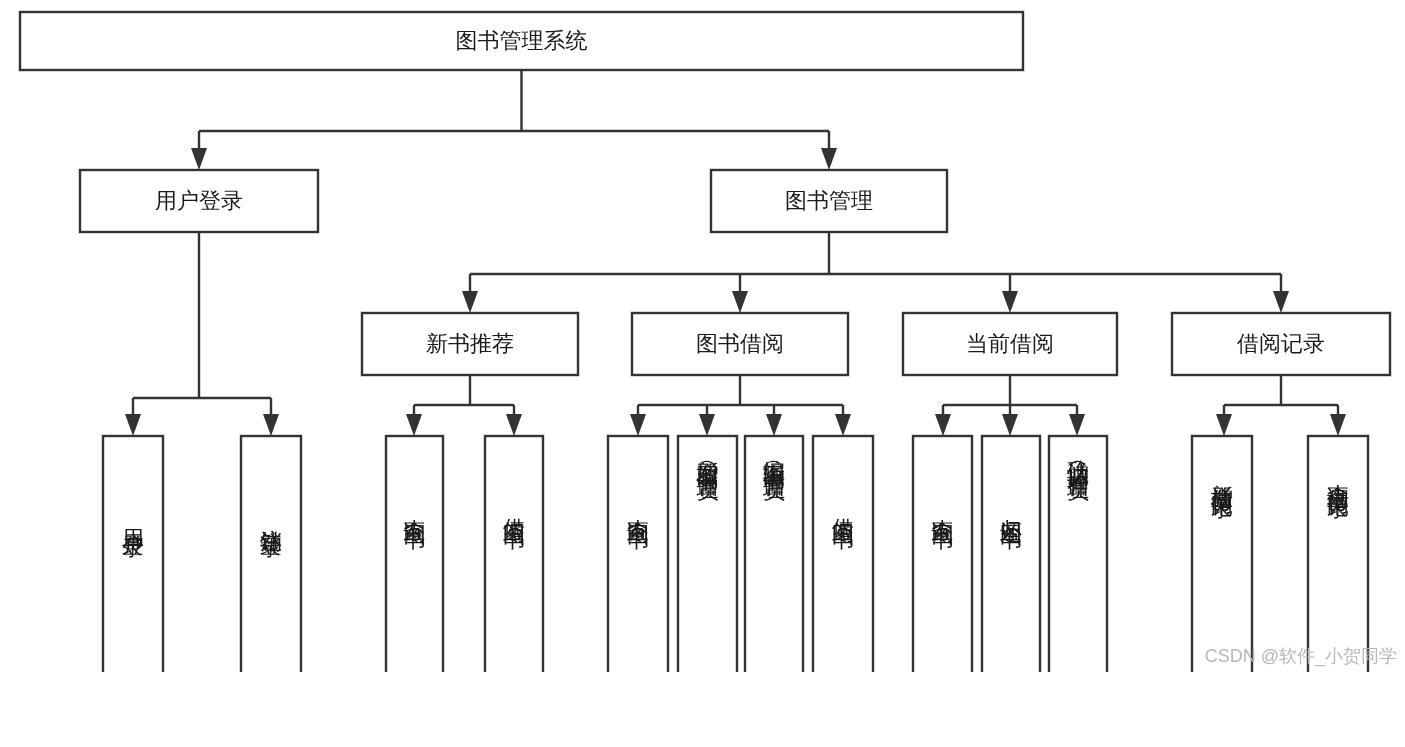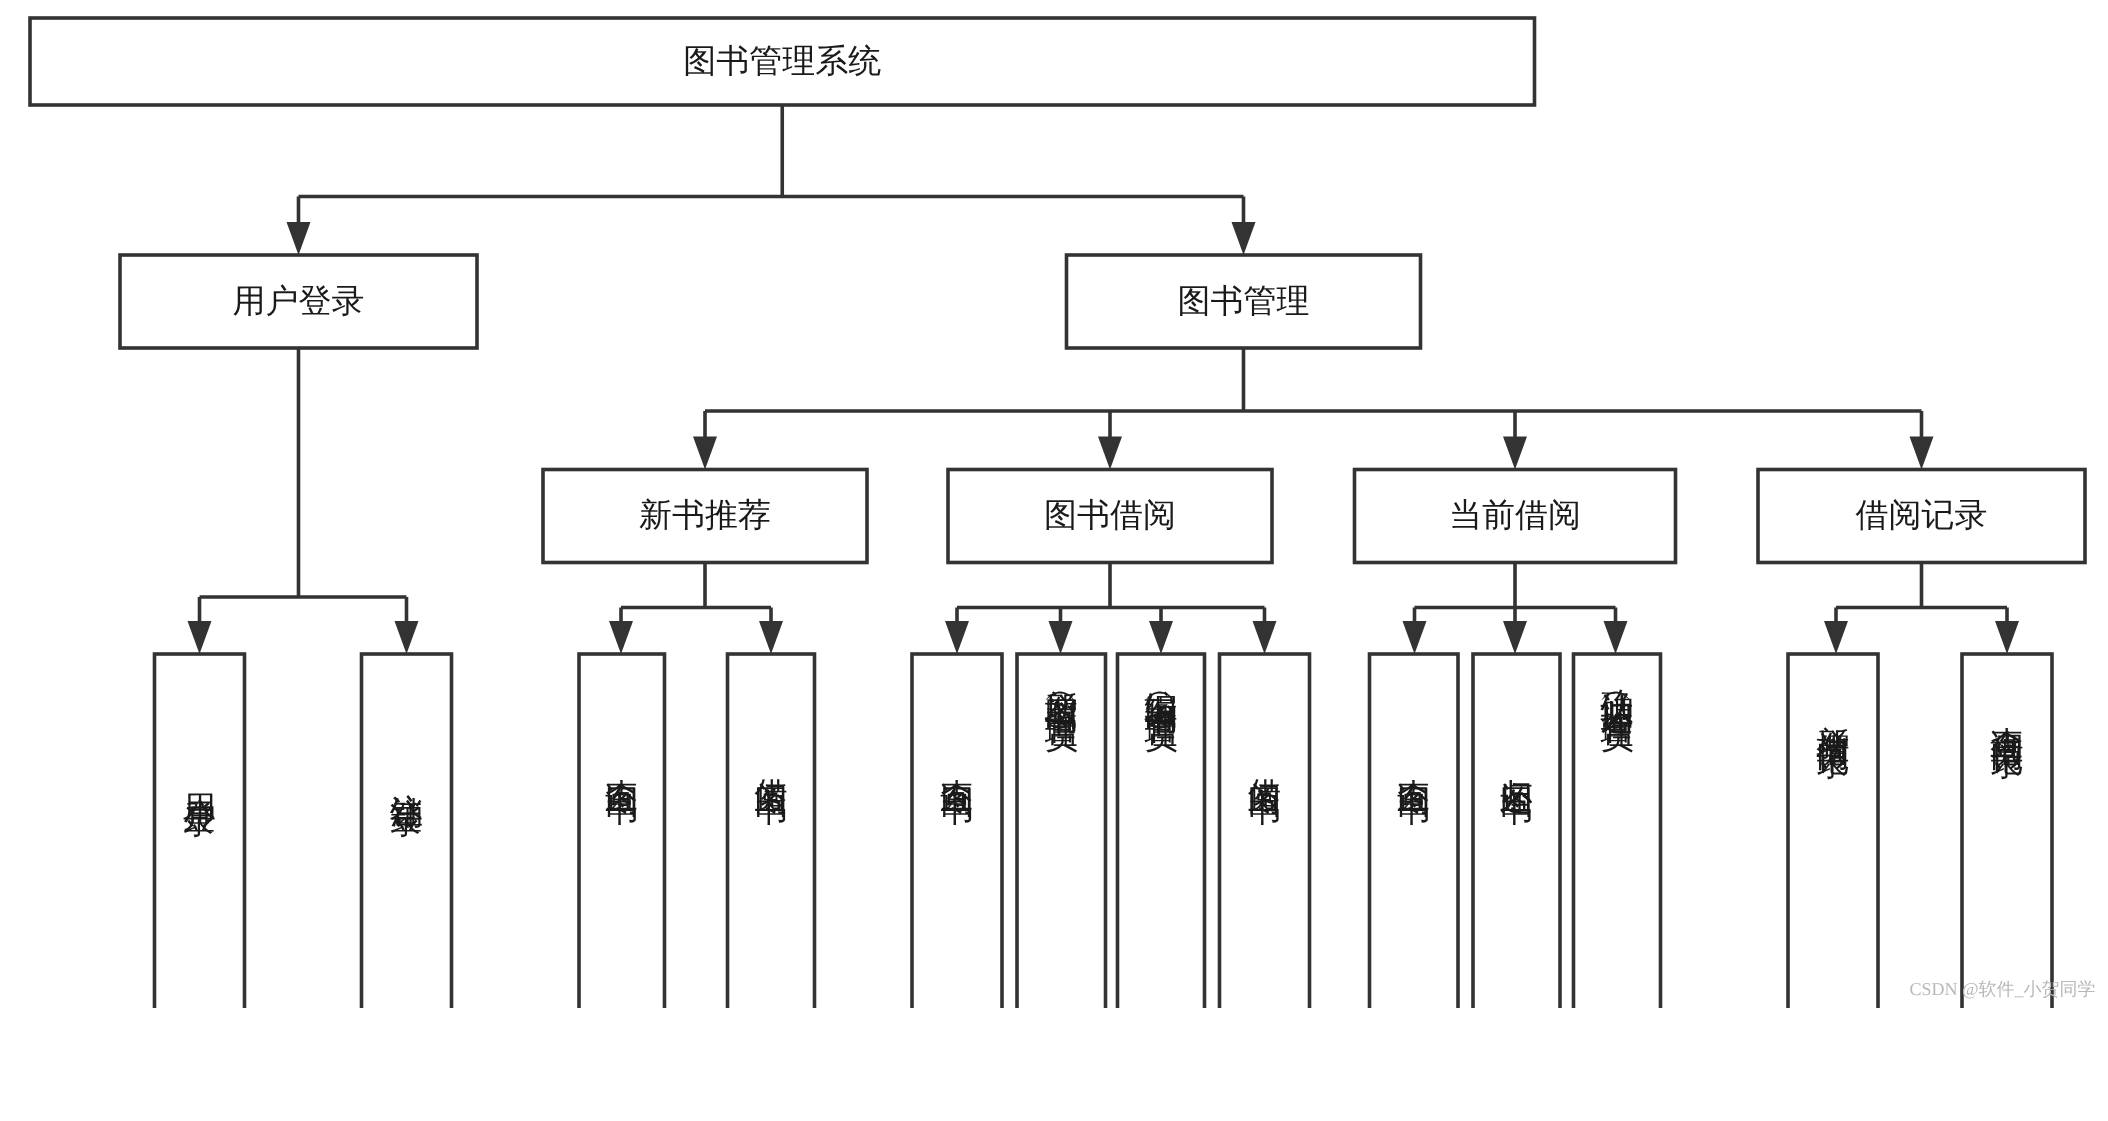--- a/index.html
+++ b/index.html
@@ -62,22 +62,22 @@
   .vlabel-wrap {
     position: absolute;
     display: flex;
     align-items: flex-start;
     justify-content: center;
   }
   .watermark {
     position: absolute;
     right: 8px;
     bottom: 4px;
-    font-family: Liberation Serif, serif;
-    font-size: 12px;
+    font-family: Liberation Sans, sans-serif;
+    font-size: 18px;
     color: #b8b8b8;
     white-space: nowrap;
     pointer-events: none;
   }
 </style>
 </head>
 <body>
 
 <div id="diagram-root">
 

